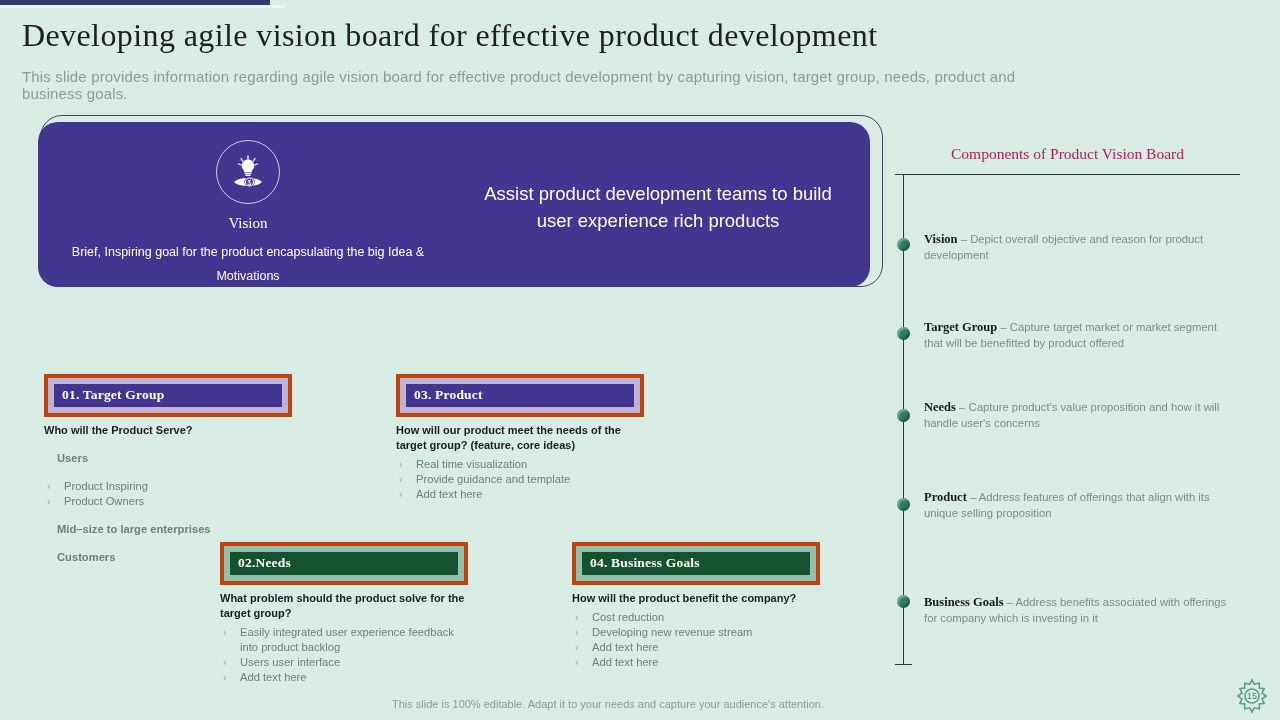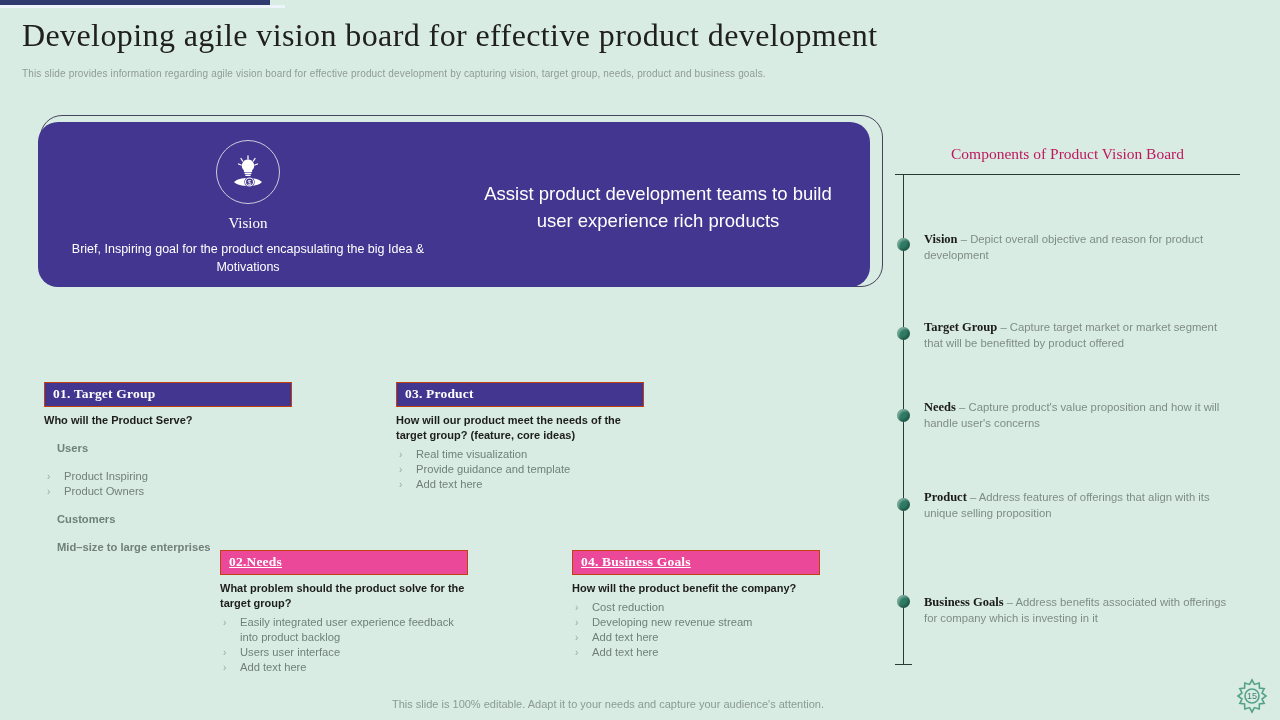--- a/index.html
+++ b/index.html
@@ -45,21 +45,21 @@
     font-weight: 400;
     letter-spacing: 0.4px;
     color: #20201f;
     white-space: nowrap;
   }
   .page-subtitle {
     position: absolute;
     left: 22px; top: 68px;
     width: 1000px;
     font-family: "Liberation Sans", sans-serif;
-    font-size: 10px;
+    font-size: 15px;
     color: #8e9c97;
     letter-spacing: 0.15px;
   }
 
   
   .vision-outline {
     position: absolute;
     left: 40px; top: 115px;
     width: 843px; height: 172px;
     border: 1px solid #46435c;
@@ -92,58 +92,57 @@
   }
   .vision-label {
     font-family: "Liberation Serif", serif;
     font-size: 15px;
     margin-top: 11px;
     color: #ffffff;
   }
   .vision-desc {
     font-family: "Liberation Sans", sans-serif;
     font-size: 12.5px;
-    line-height: 18px;
+    line-height: 24px;
     margin-top: 8px;
     color: #ffffff;
     padding: 0 10px;
   }
   .vision-statement {
     position: absolute;
     left: 430px; top: 58px;
     width: 380px;
     text-align: center;
     color: #ffffff;
     font-family: "Liberation Sans", sans-serif;
     font-size: 18.5px;
     line-height: 27px;
     font-weight: 400;
   }
 
   
   .card { position: absolute; }
   .card-head-frame {
-    border: 1px solid #c2410c;
+    border: 4px solid #c2410c;
     box-sizing: border-box;
-    padding: 0;
-    margin-top: 8px;
+    padding: 6px;
   }
   .card-head-frame.purple { background: #b9b3d6; }
   .card-head-frame.green  { background: #8fbfae; }
   .card-head-bar {
     box-sizing: border-box;
     padding: 3px 8px 4px 8px;
     font-family: "Liberation Serif", serif;
     font-weight: bold;
     font-size: 13.5px;
     color: #ffffff;
     letter-spacing: 0.2px;
   }
   .card-head-bar.purple { background: #433690; }
-  .card-head-bar.green  { background: #ec4899; text-decoration: underline; }
+  .card-head-bar.green  { background: #14532d; }
 
   .card-question {
     margin-top: 6px;
     font-family: "Liberation Sans", sans-serif;
     font-size: 11px;
     font-weight: bold;
     color: #1d1d1d;
     line-height: 15px;
   }
   .card-body {
@@ -296,22 +295,22 @@
       <div class="card-body">
         <div class="plain-line">Users</div>
         <div class="bullet-line">
           <span class="bullet-mark">›</span>
           <span class="bullet-text">Product Inspiring</span>
         </div>
         <div class="bullet-line">
           <span class="bullet-mark">›</span>
           <span class="bullet-text">Product Owners</span>
         </div>
+        <div class="plain-line">Mid–size to large enterprises</div>
         <div class="plain-line">Customers</div>
-        <div class="plain-line">Mid–size to large enterprises</div>
       </div>
     </div>
   <div class="card" id="card-1" style="left:396px; top:374px; width:248px;">
       <div class="card-head-frame purple">
         <div class="card-head-bar purple">03. Product</div>
       </div>
       <div class="card-question">How will our product meet the needs of the target group?  (feature, core ideas)</div>
       <div class="card-body">
         <div class="bullet-line">
           <span class="bullet-mark">›</span>

